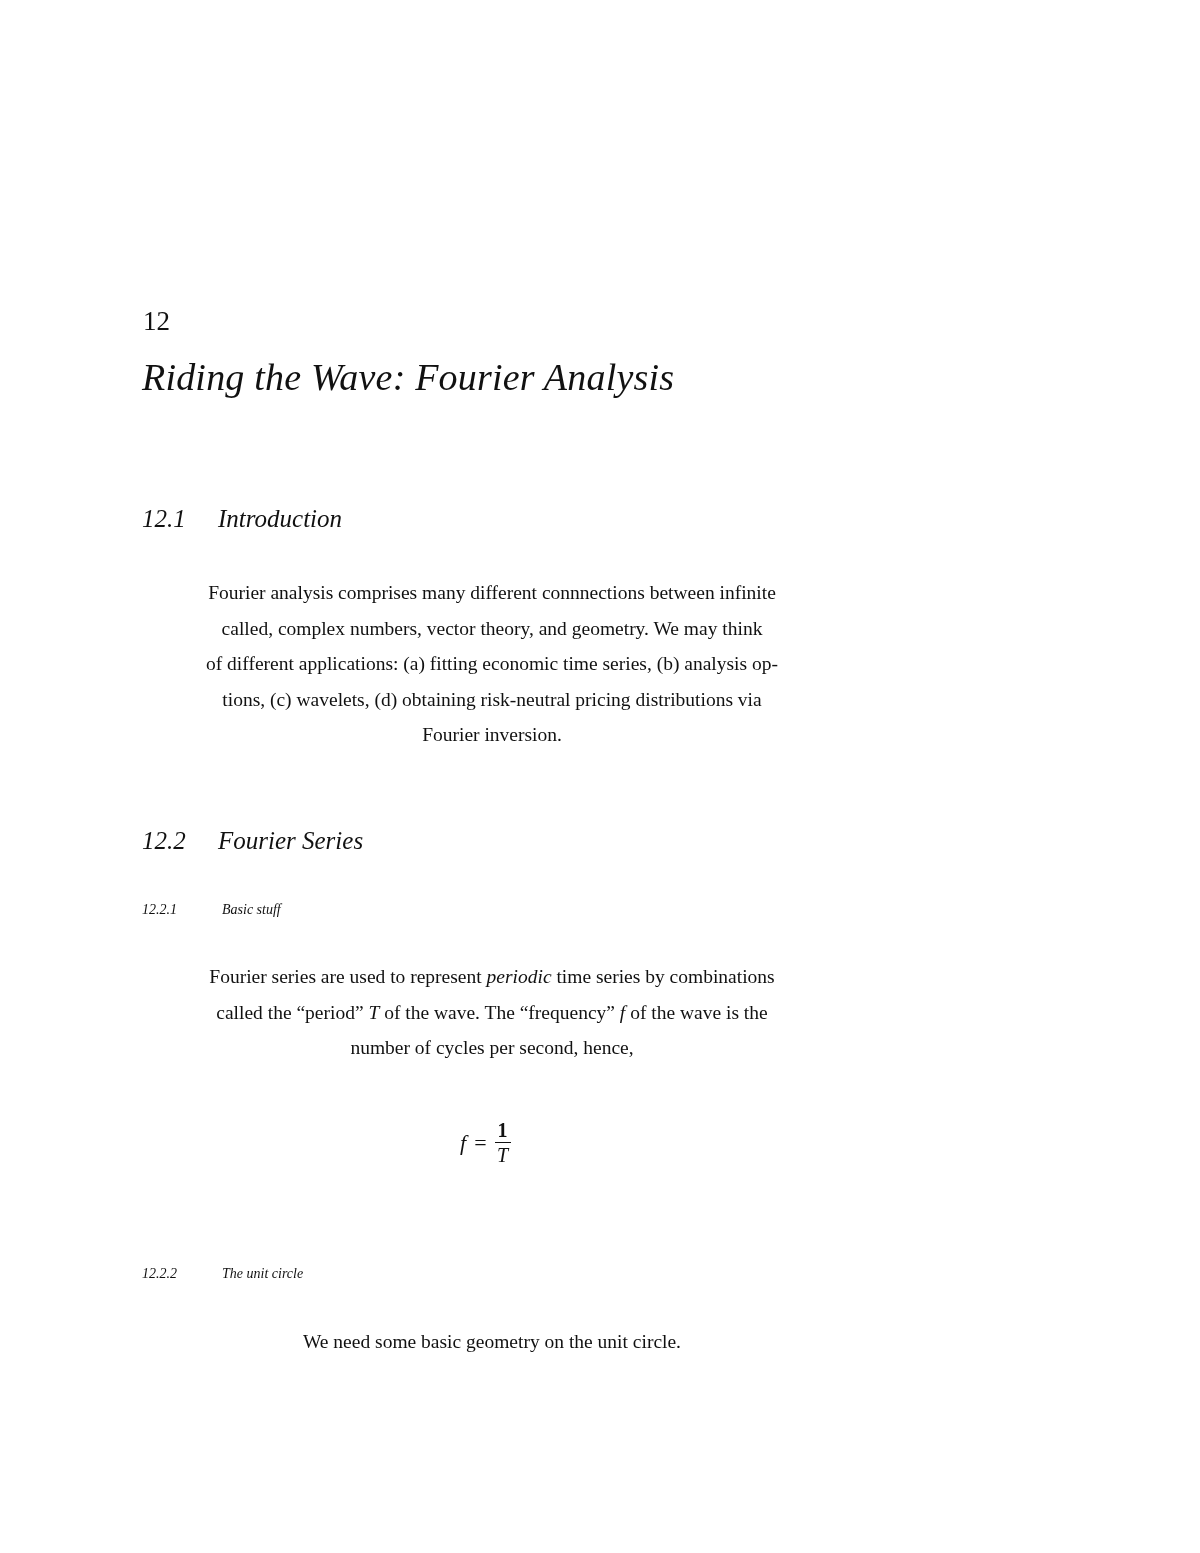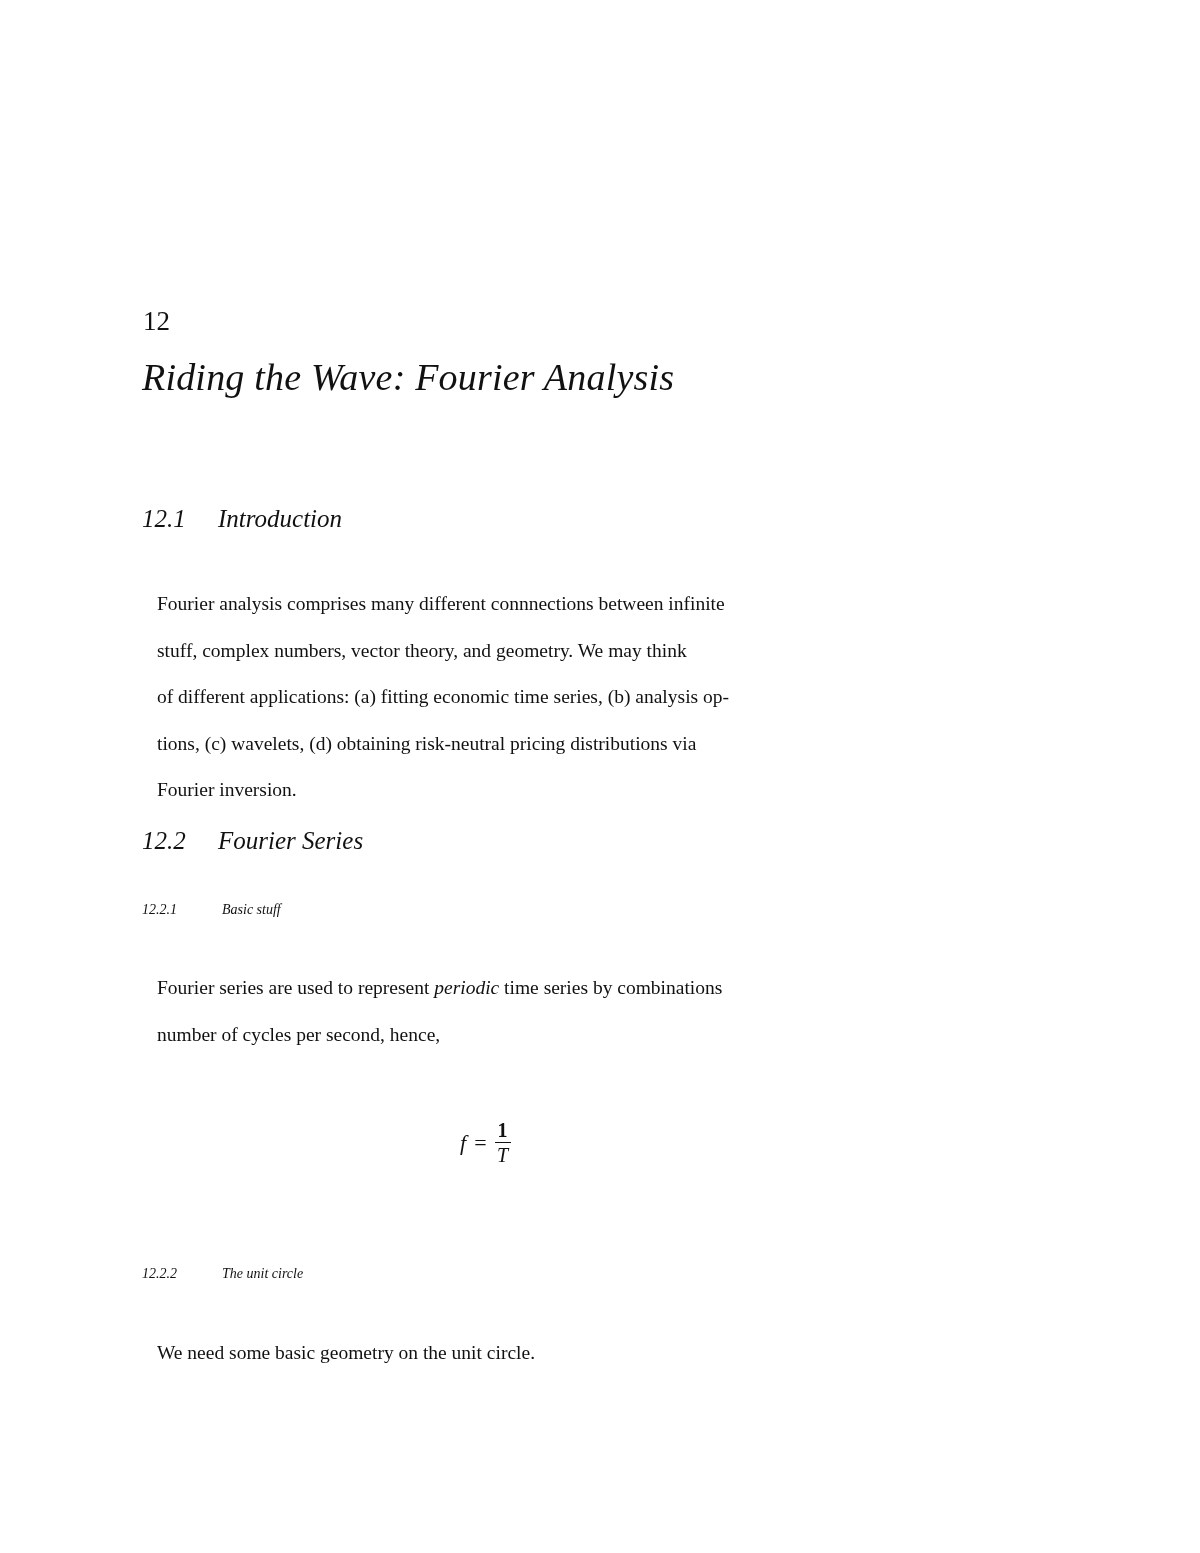--- a/index.html
+++ b/index.html
@@ -8,21 +8,21 @@
     .abs { position: absolute; }
     .chapnum { left: 143px; top: 306px; font-size: 27px; font-family: "Liberation Serif", serif; }
     .chaptitle { left: 142px; top: 355px; font-size: 38px; font-style: italic; font-family: "Liberation Serif", serif; white-space: nowrap; letter-spacing: 0.2px; }
     .sec { font-size: 25px; font-family: "Liberation Serif", serif; white-space: nowrap; }
     .sec .num { font-style: italic; display: inline-block; width: 76px; }
     .sec .ttl { font-style: italic; margin-top: 20px; }
     .subsec { font-size: 14px; font-family: "Liberation Serif", serif; white-space: nowrap; }
     .subsec .num { font-style: italic; display: inline-block; width: 80px; }
     .subsec .ttl { font-style: italic; }
     .para { left: 142px; width: 700px; font-size: 19.5px; line-height: 31.5px; font-family: "Liberation Serif", serif; }
-    .para p { margin: 15px; white-space: nowrap; }
+    .para p { margin: 4px; white-space: nowrap; text-align: center; }
     .eq { left: 460px; top: 1120px; font-family: "Liberation Serif", serif; font-size: 22px; display: flex; align-items: center; }
     .eq .var { font-style: italic; margin-right: 8px; }
     .eq .op { margin-right: 8px; }
     .frac { display: inline-flex; flex-direction: column; align-items: center; font-size: 20px; }
     .frac .n { font-weight: bold; line-height: 20px; }
     .frac .bar { width: 16px; border-top: 1.5px solid #111; margin: 2px 0; }
     .frac .d { font-style: italic; line-height: 20px; }
     em { font-style: italic; }
   </style>
 </head>
@@ -30,36 +30,37 @@
 
 <div class="abs chapnum">12</div>
 <div class="abs chaptitle">Riding the Wave: Fourier Analysis</div>
 
 <div class="abs sec" style="left:142px; top:505px;">
   <span class="num">12.1</span><span class="ttl">Introduction</span>
 </div>
 
 <div class="abs para" style="top:573px;">
   <p>Fourier analysis comprises many different connnections between infinite</p>
-  <p>stuff, complex numbers, vector theory, and geometry. We may think</p>
+  <p>called, complex numbers, vector theory, and geometry. We may think</p>
   <p>of different applications: (a) fitting economic time series, (b) analysis op-</p>
   <p>tions, (c) wavelets, (d) obtaining risk-neutral pricing distributions via</p>
   <p>Fourier inversion.</p>
 </div>
 
 <div class="abs sec" style="left:142px; top:827px;">
   <span class="num">12.2</span><span class="ttl">Fourier Series</span>
 </div>
 
 <div class="abs subsec" style="left:142px; top:902px;">
   <span class="num">12.2.1</span><span class="ttl">Basic stuff</span>
 </div>
 
 <div class="abs para" style="top:957px;">
   <p><span>Fourier series are used to represent </span><em>periodic</em><span> time series by combinations</span></p>
+  <p><span>called the “period” </span><em>T</em><span> of the wave. The “frequency” </span><em>f</em><span> of the wave is the</span></p>
   <p>number of cycles per second, hence,</p>
 </div>
 
 <div class="abs eq">
   <span class="var">f</span>
   <span class="op">=</span>
   <span class="frac">
     <span class="n">1</span>
     <span class="bar"></span>
     <span class="d">T</span>

